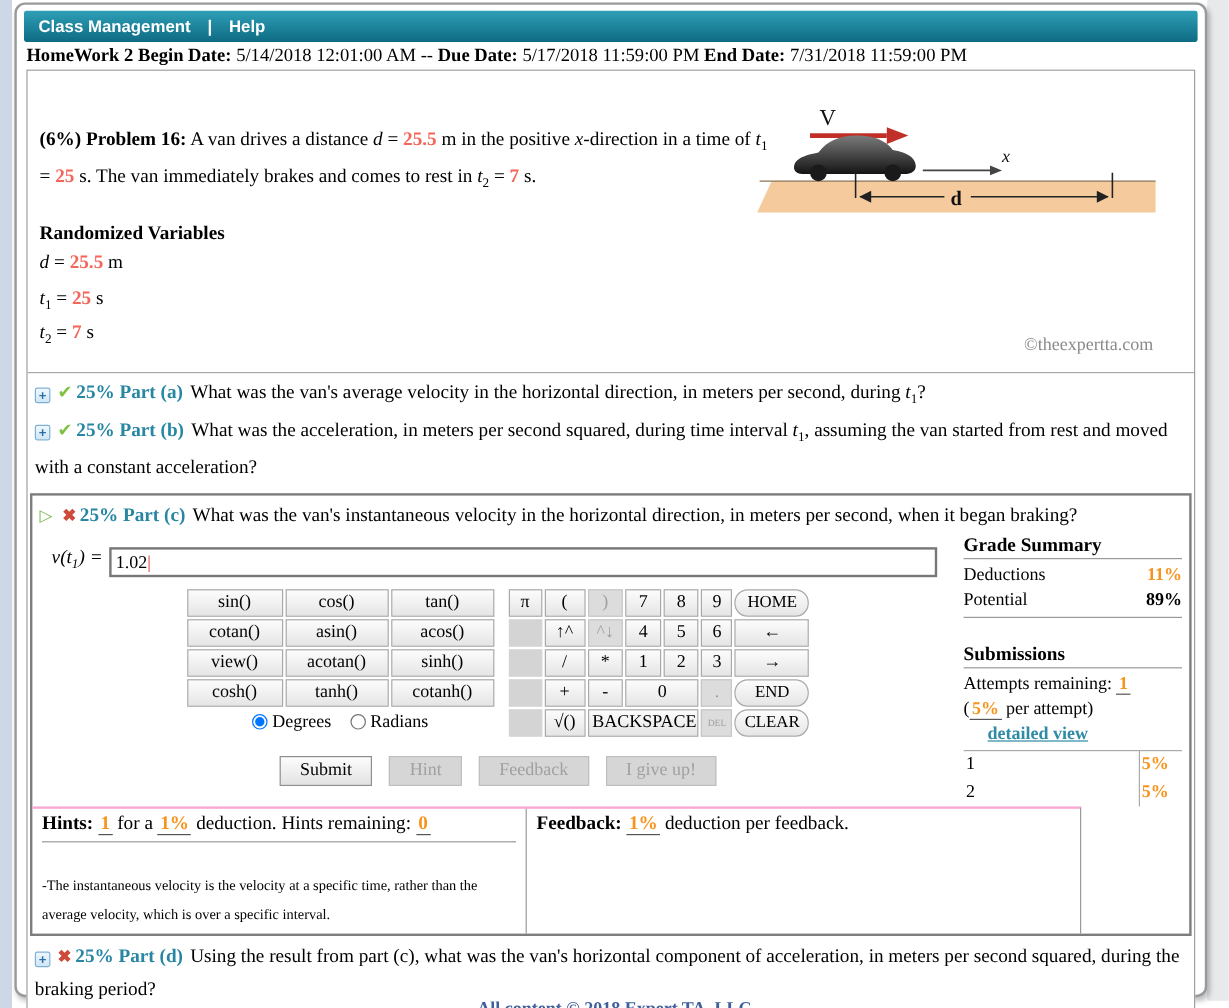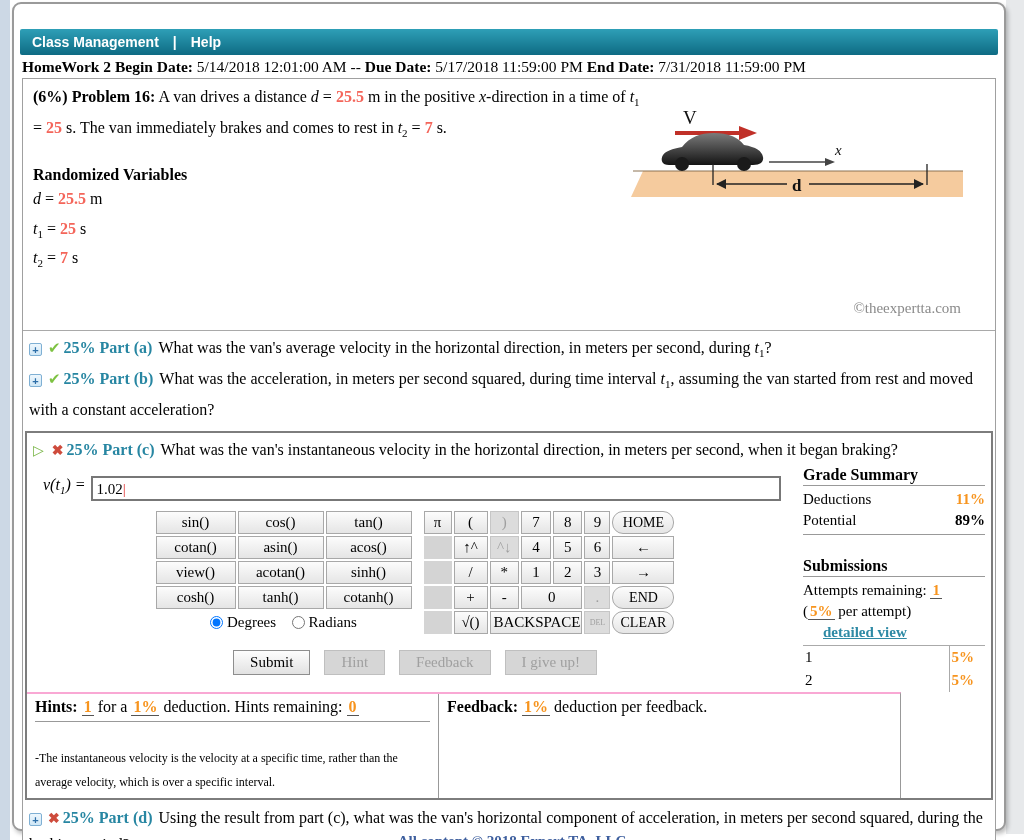--- a/index.html
+++ b/index.html
@@ -7,31 +7,31 @@
               font-family:"Liberation Serif", serif; }
   .bg-strip-left { position:absolute; left:0; top:0; width:10px; height:840px; background:#ccd8e5; }
   .bg-strip-right { position:absolute; left:1006px; top:0; width:18px; height:834px; background:#e7e9eb; }
 
   .card { position:absolute; left:12px; top:2px; width:994px; height:829px;
           background:#fff; border:2px solid #9a9a9a; border-radius:9px;
           box-shadow:2px 3px 4px rgba(0,0,0,0.25); padding:5px 6px; }
 
   .navbar { height:26px; background:linear-gradient(#2e9fb7,#0e6b83); border-radius:2px;
             display:flex; align-items:center; padding-left:12px;
-            font-family:"Liberation Sans", sans-serif; font-weight:bold; font-size:14px; color:#fff;margin-top:20px; }
+            font-family:"Liberation Sans", sans-serif; font-weight:bold; font-size:14px; color:#fff; }
   .navbar .sep { margin:0 14px; font-weight:bold; }
 
   .hw-bar { font-size:15.5px; padding:3px 2px 2px 2px; white-space:nowrap; }
   .hw-bar b { font-weight:bold; }
 
   .content-box { border:1px solid #a0a0a0; margin:0 2px; background:#fff; }
 
   
   .problem-section { position:relative; height:252px; border-bottom:1px solid #a9a9a9; padding:5px 10px; }
-  .problem-text { width:618px; font-size:16px; line-height:25px; }
+  .problem-text { width:618px; font-size:16px; line-height:25px;margin-top:40px; }
   .val { color:#f4655a; font-weight:bold; }
   sub { font-size:11px; }
   .rand-vars { margin-top:17px; font-size:16px; line-height:24px; }
   .rand-vars .head { font-weight:bold; }
   .diagram-wrap { position:absolute; right:8px; top:26px; width:360px; height:122px; }
   .copyright { position:absolute; right:34px; top:221px; color:#8a8a8a; font-size:15px; }
 
   
   .part-ab { padding:4px 6px 8px 6px; }
   .part-line { font-size:16px; line-height:25px; }

